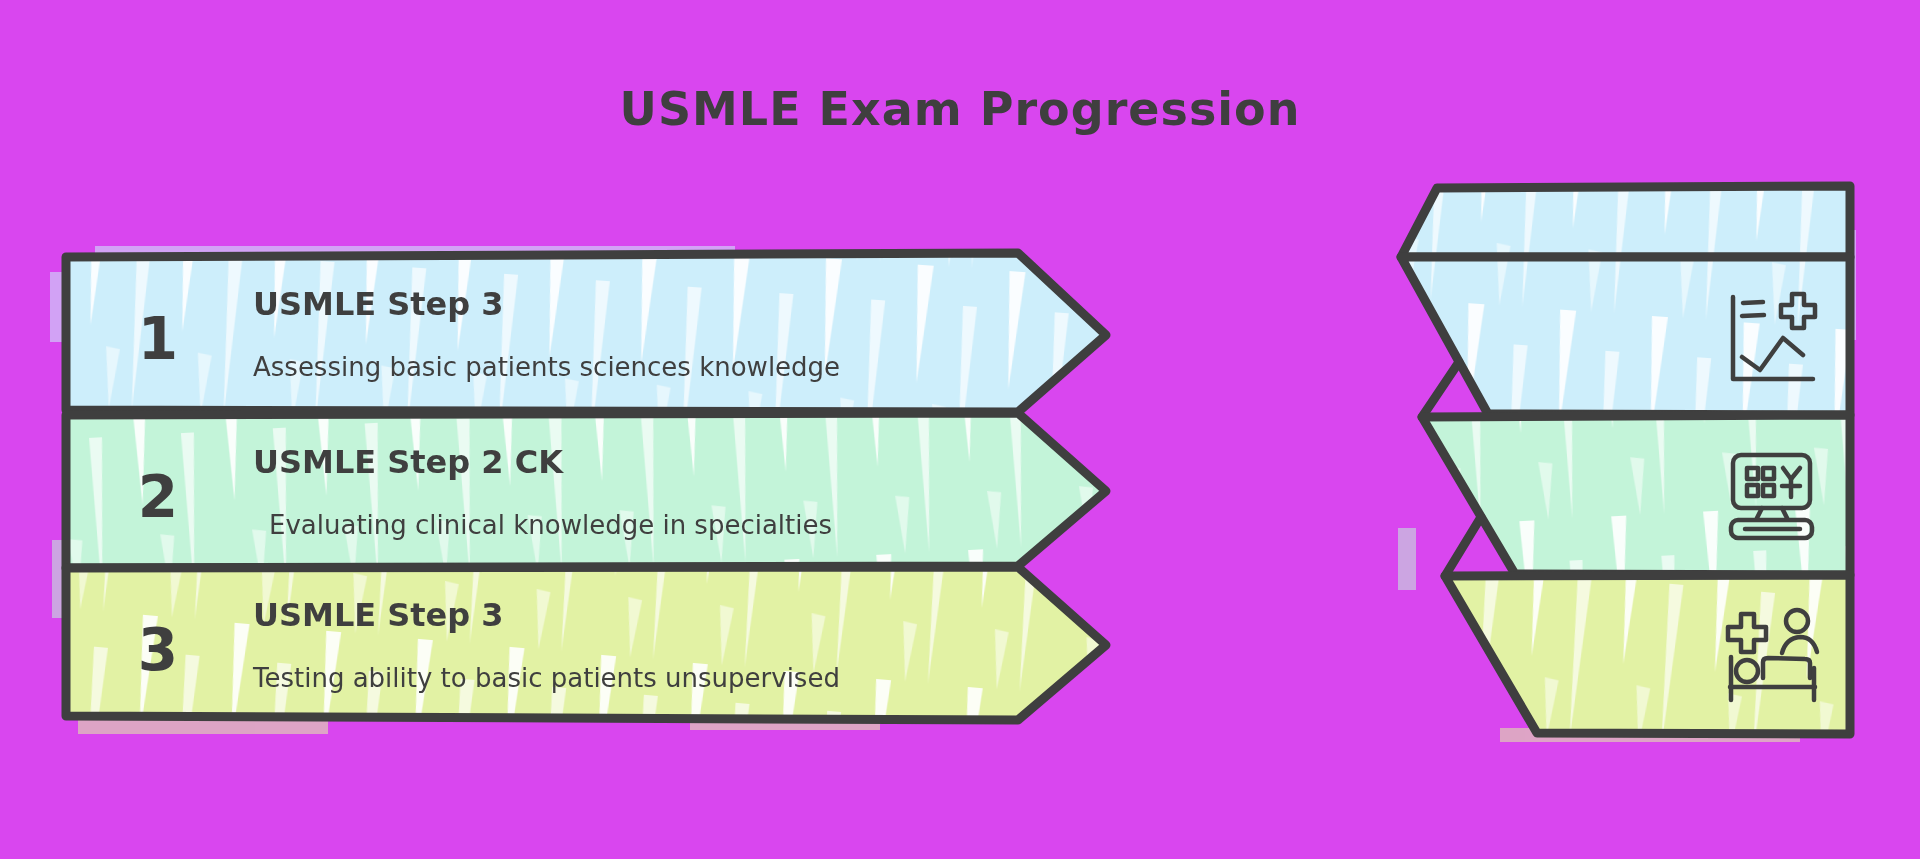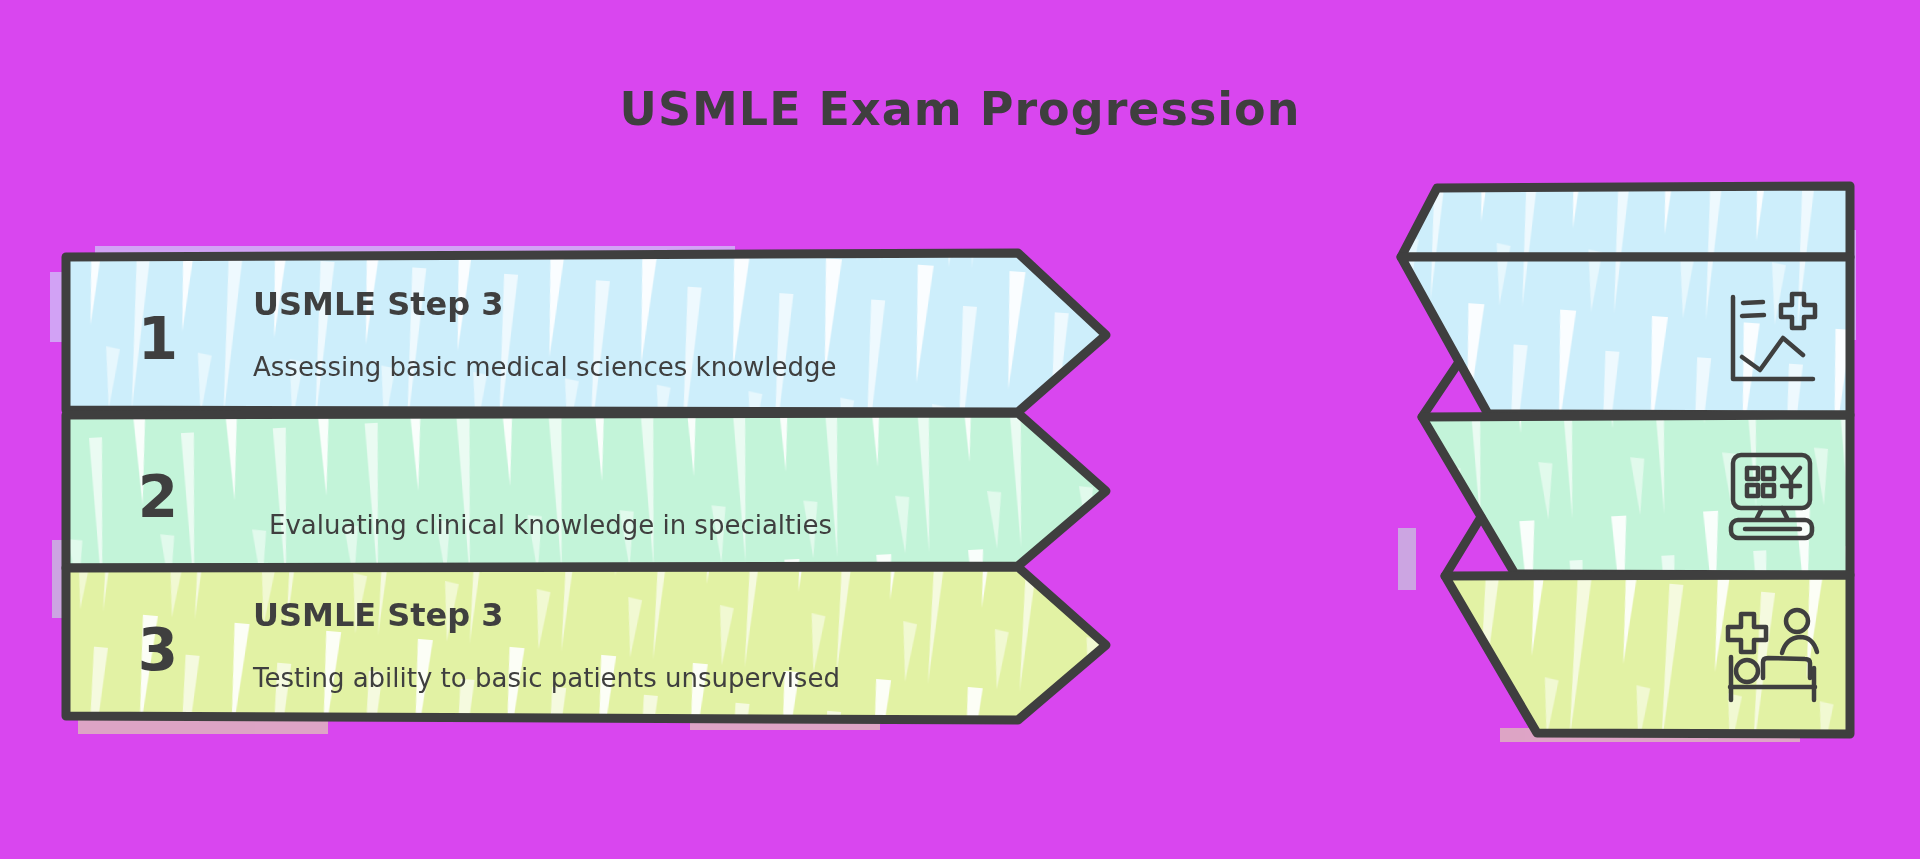--- a/index.html
+++ b/index.html
@@ -106,22 +106,23 @@
         <path d="M1763 678 L1763 662 Q1763 658 1768 658 L1805 659 Q1810 659 1810 663 L1810 678"></path>
         <path d="M1730 687 L1815 687"></path>
         <path d="M1814 668 L1814 700"></path>
       </g>
     </g>
   </svg>
 
   
   <div id="n1" class="step-number">1</div>
   <div id="t1" class="step-title">USMLE Step 3</div>
-  <div id="d1" class="step-desc">Assessing basic medical sciences knowledge</div>
+  <div id="d1" class="step-desc">Assessing basic patients sciences knowledge</div>
 
   <div id="n2" class="step-number">2</div>
+  <div id="t2" class="step-title">USMLE Step 2 CK</div>
   <div id="d2" class="step-desc">Evaluating clinical knowledge in specialties</div>
 
   <div id="n3" class="step-number">3</div>
   <div id="t3" class="step-title">USMLE Step 3</div>
   <div id="d3" class="step-desc">Testing ability to basic patients unsupervised</div>
 
 </div>
 
 </body></html>

